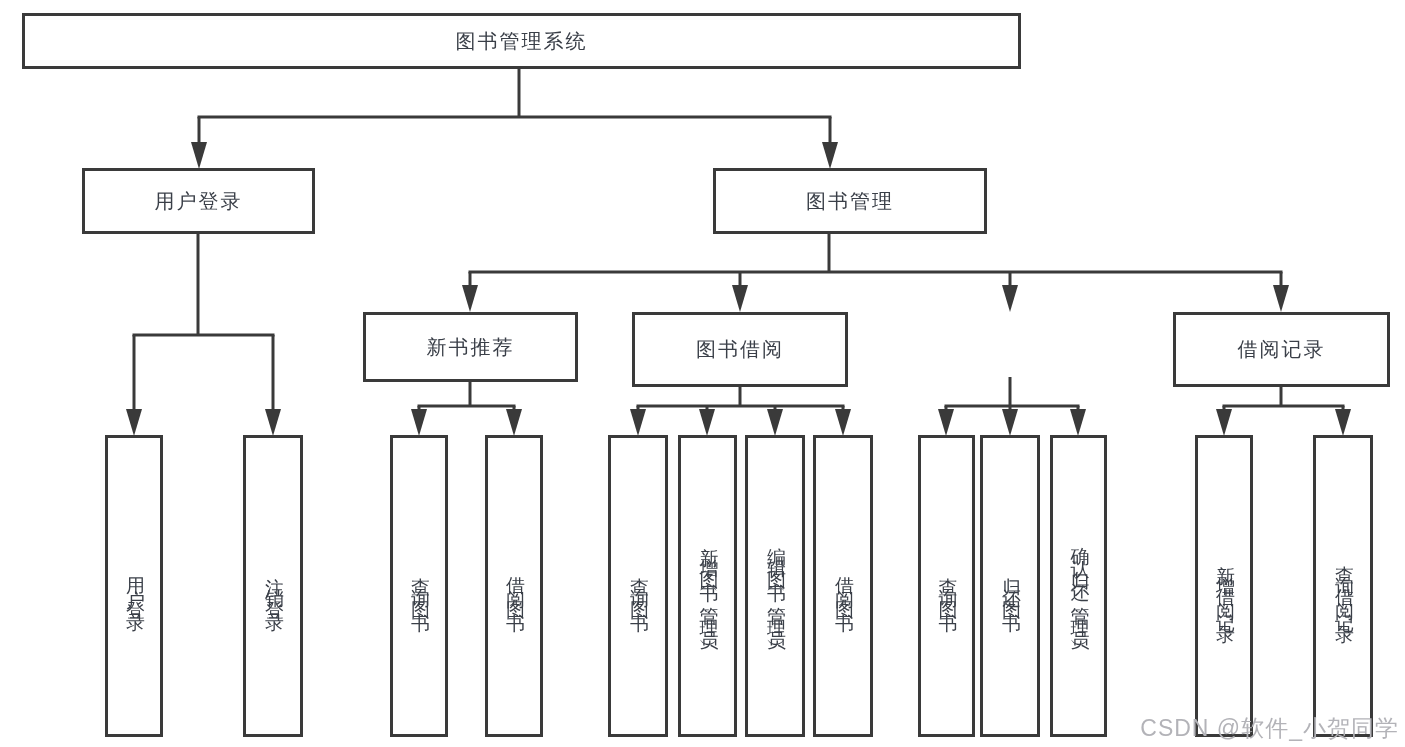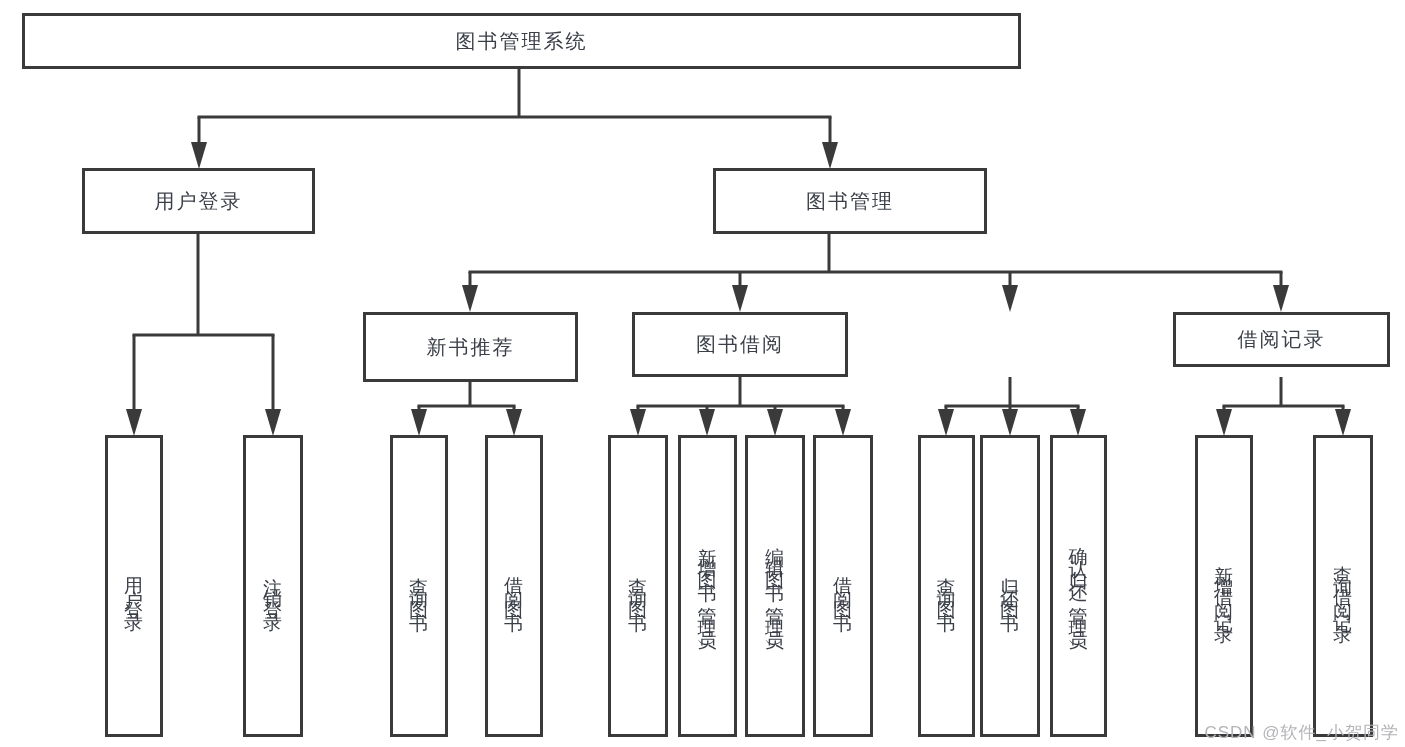--- a/index.html
+++ b/index.html
@@ -20,39 +20,40 @@
   svg.wires{position:absolute;left:0;top:0;width:1405px;height:747px;}
   .connector{stroke:var(--line-color);stroke-width:3;fill:none;}
   .arrowhead{fill:var(--line-color);stroke:none;}
   .box{
     position:absolute;
     background:#ffffff;
     border:3px solid var(--line-color);
     color:var(--text-color);
     display:flex;align-items:center;justify-content:center;
     text-align:center;
+    font-family:Liberation Mono, monospace;
   }
   .hnode .label{
     font-size:20px;
     letter-spacing:2px;
     white-space:nowrap;
   }
   .vnode{height:302px;}
   .vnode .vlabel{
     writing-mode:vertical-rl;
     text-orientation:mixed;
     font-size:19px;
     letter-spacing:12px;
     line-height:1;
   }
   .watermark{
     position:absolute;
     right:6px;
     bottom:3px;
-    font-size:17px;
+    font-size:23px;
     letter-spacing:1px;
     color:var(--watermark-color);
     white-space:nowrap;
     z-index:5;
   }
 </style>
 </head>
 <body>
 
 <div class="stage">
@@ -126,24 +127,24 @@
   <div class="box hnode" style="left:82px;top:168px;width:233px;height:66px">
     <span class="label">用户登录</span>
   </div>
   <div class="box hnode" style="left:713px;top:168px;width:274px;height:66px">
     <span class="label">图书管理</span>
   </div>
 
   <div class="box hnode" style="left:363px;top:312px;width:215px;height:70px">
     <span class="label">新书推荐</span>
   </div>
-  <div class="box hnode" style="left:632px;top:312px;width:216px;height:65px">
+  <div class="box hnode" style="left:632px;top:312px;width:216px;height:75px">
     <span class="label">图书借阅</span>
   </div>
-  <div class="box hnode" style="left:1173px;top:312px;width:217px;height:55px">
+  <div class="box hnode" style="left:1173px;top:312px;width:217px;height:75px">
     <span class="label">借阅记录</span>
   </div>
 
   <div class="box vnode" style="left:105px;top:435px;width:58px">
     <span class="vlabel">用户登录</span>
   </div>
   <div class="box vnode" style="left:243px;top:435px;width:60px">
     <span class="vlabel">注销登录</span>
   </div>
 

